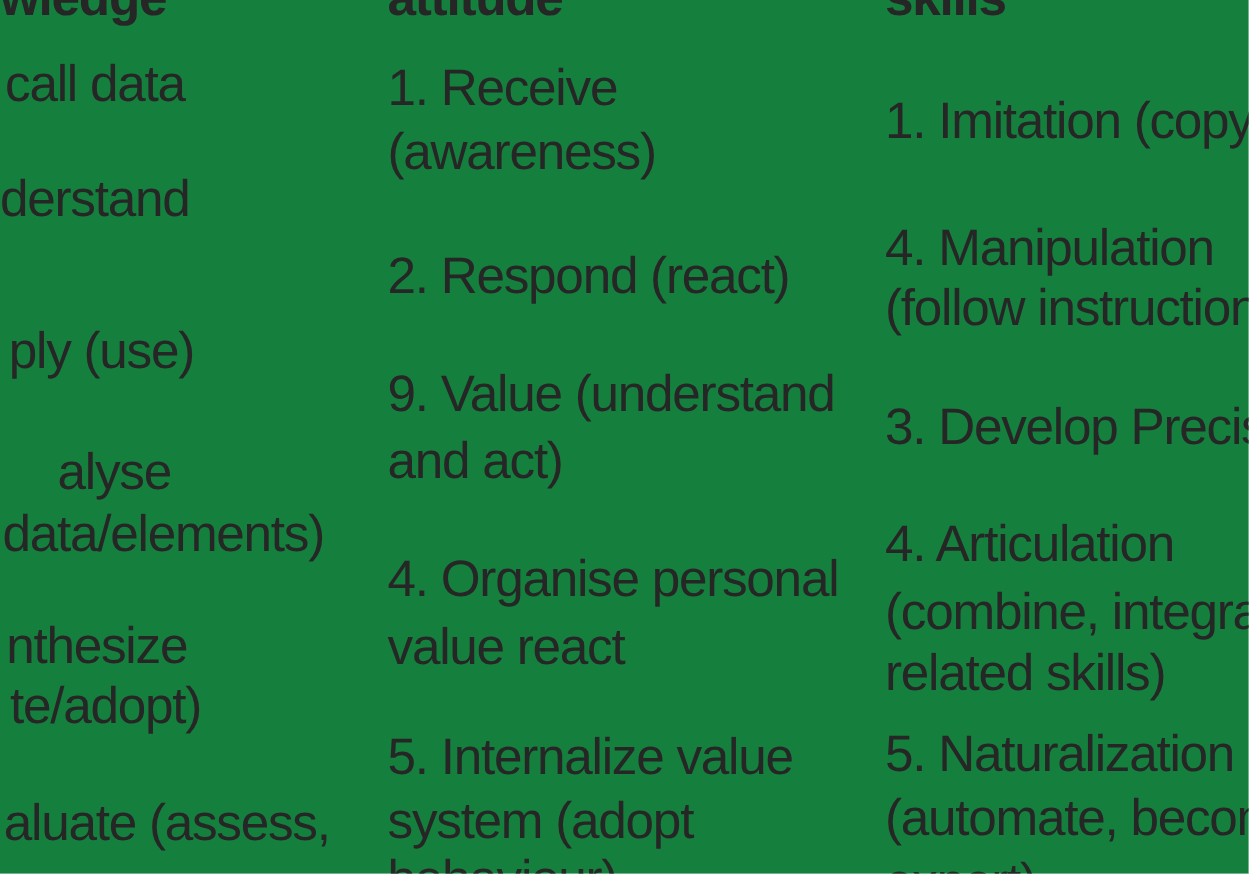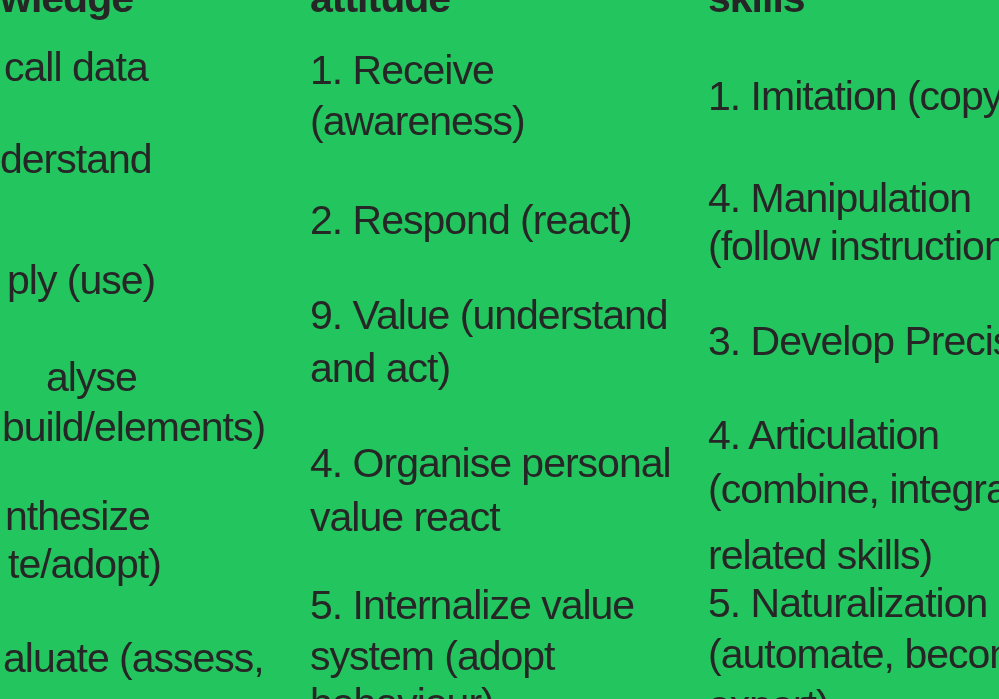--- a/index.html
+++ b/index.html
@@ -4,21 +4,21 @@
 <style>
   html, body {
     margin: 0;
     padding: 0;
     background: #ffffff;
   }
   .canvas {
     position: relative;
     width: 999px;
     height: 699px;
-    background: #22c55e;
+    background: #15803d;
     overflow: hidden;
     font-family: "Liberation Sans", sans-serif;
     color: #262626;
   }
   .col { display: contents; }
   .line {
     position: absolute;
     font-size: 41px;
     line-height: 50px;
     letter-spacing: -1px;
@@ -54,37 +54,37 @@
 
   
   .col-skills .line { left: 708px; }
   .col-skills .line:nth-child(1)  { top: -27px; }
   .col-skills .line:nth-child(2)  { top: 71px; }
   .col-skills .line:nth-child(3)  { top: 173px; }
   .col-skills .line:nth-child(4)  { top: 221px; }
   .col-skills .line:nth-child(5)  { top: 316px; }
   .col-skills .line:nth-child(6)  { top: 410px; }
   .col-skills .line:nth-child(7)  { top: 464px; }
-  .col-skills .line:nth-child(8)  { top: 513px; margin-top: 17px; }
+  .col-skills .line:nth-child(8)  { top: 513px; }
   .col-skills .line:nth-child(9)  { top: 578px; }
   .col-skills .line:nth-child(10) { top: 629px; }
   .col-skills .line:nth-child(11) { top: 680px; }
 </style>
 </head>
 <body>
 
 <div class="canvas">
 
   <section class="col col-knowledge">
     <div class="line header">wledge</div>
     <div class="line">call data</div>
     <div class="line">derstand</div>
     <div class="line">ply (use)</div>
     <div class="line">alyse</div>
-    <div class="line">build/elements)</div>
+    <div class="line">data/elements)</div>
     <div class="line">nthesize</div>
     <div class="line">te/adopt)</div>
     <div class="line">aluate (assess,</div>
   </section>
 
   <section class="col col-attitude">
     <div class="line header">attitude</div>
     <div class="line">1. Receive</div>
     <div class="line">(awareness)</div>
     <div class="line">2. Respond (react)</div>

